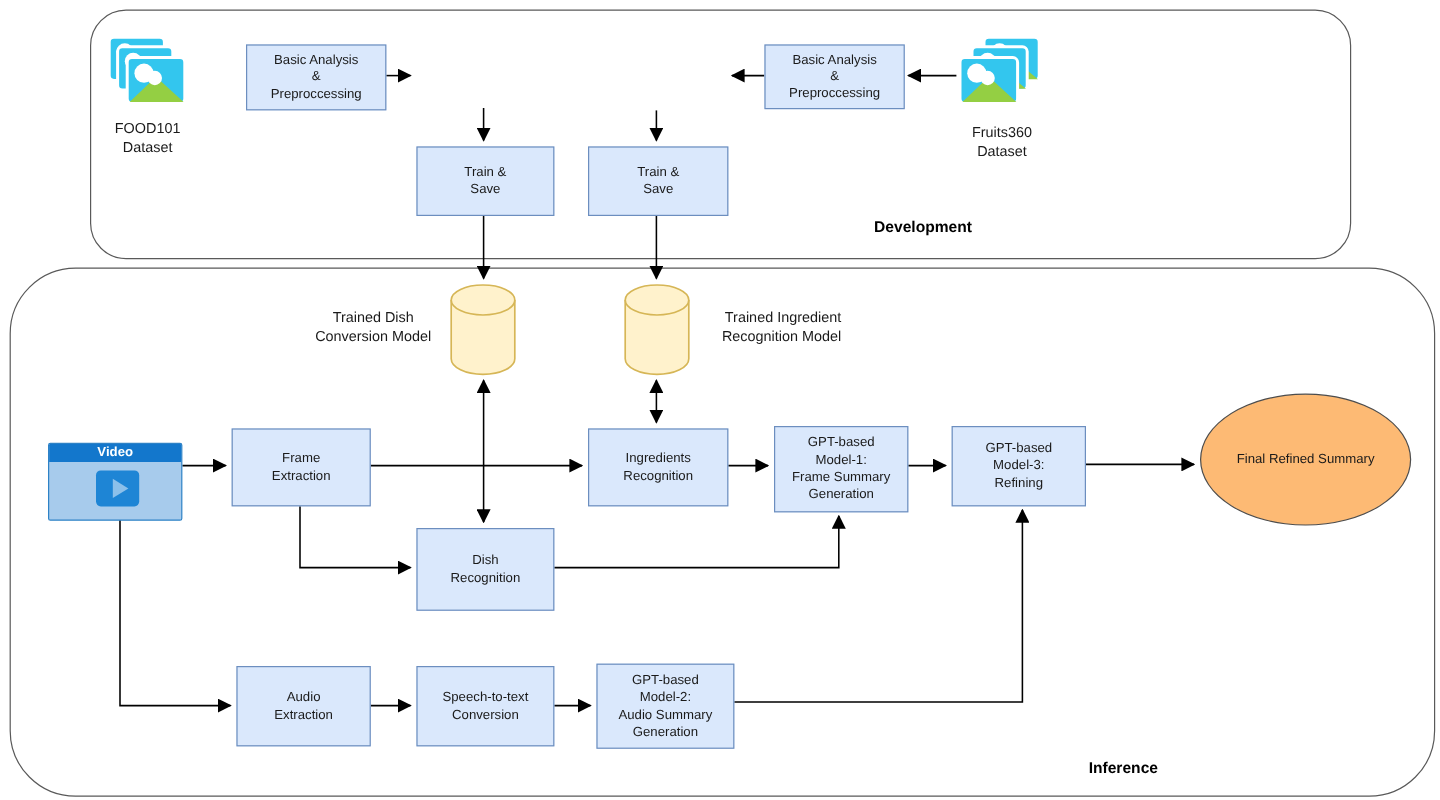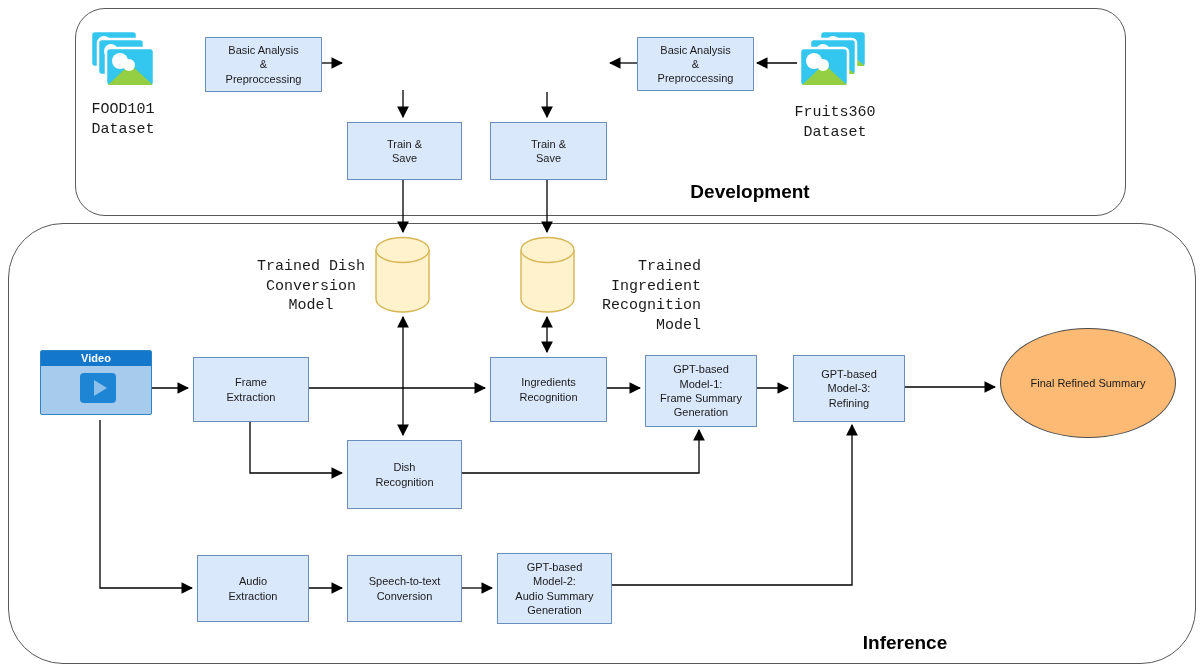--- a/index.html
+++ b/index.html
@@ -4,28 +4,28 @@
 <style>
   html,body{margin:0;padding:0;background:#fff;}
   #stage{position:relative;width:1200px;height:667px;background:#ffffff;overflow:hidden;
          font-family:"Liberation Sans",sans-serif;color:#1a1a1a;}
   .container-rect{position:absolute;border:1px solid #595959;background:transparent;}
   #dev-rect{left:75px;top:8px;width:1049px;height:206px;border-radius:30px;}
   #inf-rect{left:8px;top:223px;width:1186px;height:439px;border-radius:55px;border-width:1.5px;}
   .node{position:absolute;background:#dae8fc;border:1px solid #6c8ebf;display:flex;
         align-items:center;justify-content:center;text-align:center;font-size:11px;
         line-height:1.3;white-space:pre-line;z-index:3;}
-  .lbl{position:absolute;font-size:15px;line-height:1.3;text-align:center;
-       white-space:pre-line;z-index:3;font-family:Liberation Mono, monospace;}
-  .section-label{position:absolute;font-size:19px;font-weight:bold;color:#000;
-       text-align:center;z-index:3;}
+  .lbl{position:absolute;font-size:12px;line-height:1.3;text-align:center;
+       white-space:pre-line;z-index:3;}
+  .section-label{position:absolute;font-size:13px;font-weight:bold;color:#000;
+       text-align:right;z-index:3;}
   #arrows{position:absolute;left:0;top:0;z-index:2;}
   .icon-abs{position:absolute;z-index:3;}
   
-  #video-widget{position:absolute;left:40px;top:350px;width:112px;height:65px;
+  #video-widget{position:absolute;left:40px;top:369px;width:112px;height:65px;
        background:#a7cbec;border:1px solid #2e82c6;border-radius:2px;z-index:3;
        box-sizing:border-box;}
   #video-header{height:15px;background:#1377cc;color:#fff;font-size:11px;font-weight:bold;
        text-align:center;line-height:15px;border-radius:1px 1px 0 0;}
   #video-play{position:absolute;left:39px;top:22px;width:36px;height:30px;background:#1e85d5;
        border-radius:4px;display:flex;align-items:center;justify-content:center;}
   #video-play .tri{width:0;height:0;border-top:8px solid transparent;border-bottom:8px solid transparent;
        border-left:13px solid #8cc0ea;margin-left:4px;}
   
   #final-ellipse{position:absolute;left:1000px;top:328px;width:176px;height:110px;

